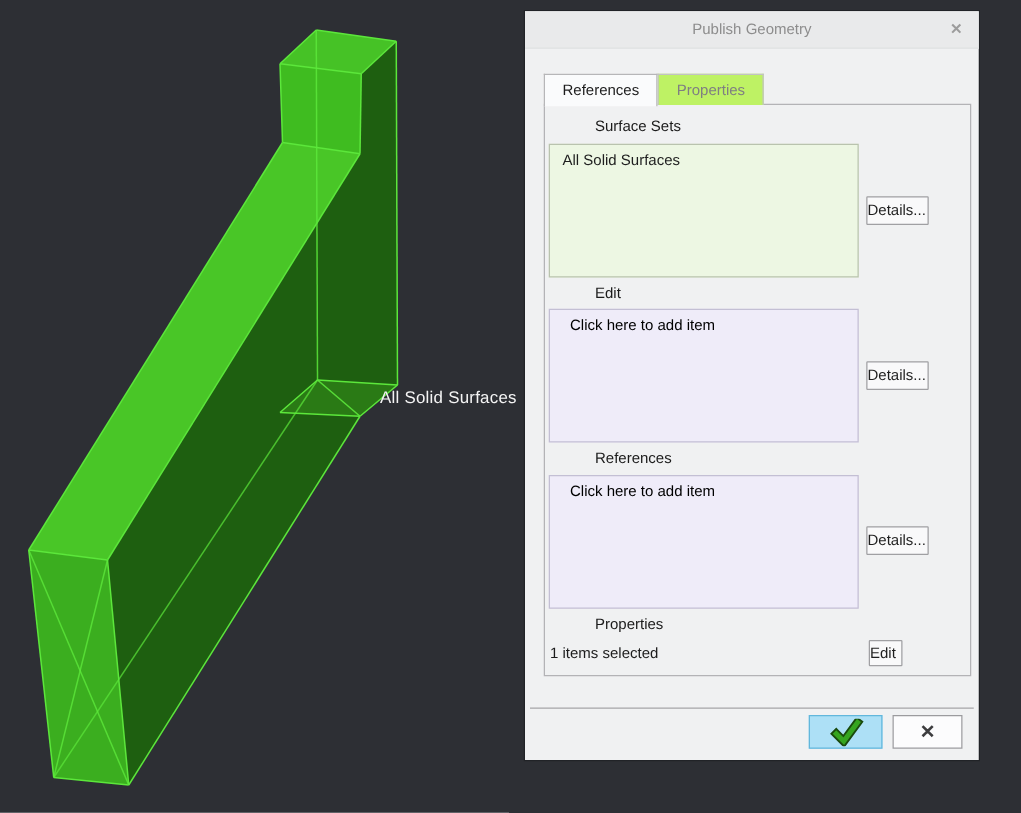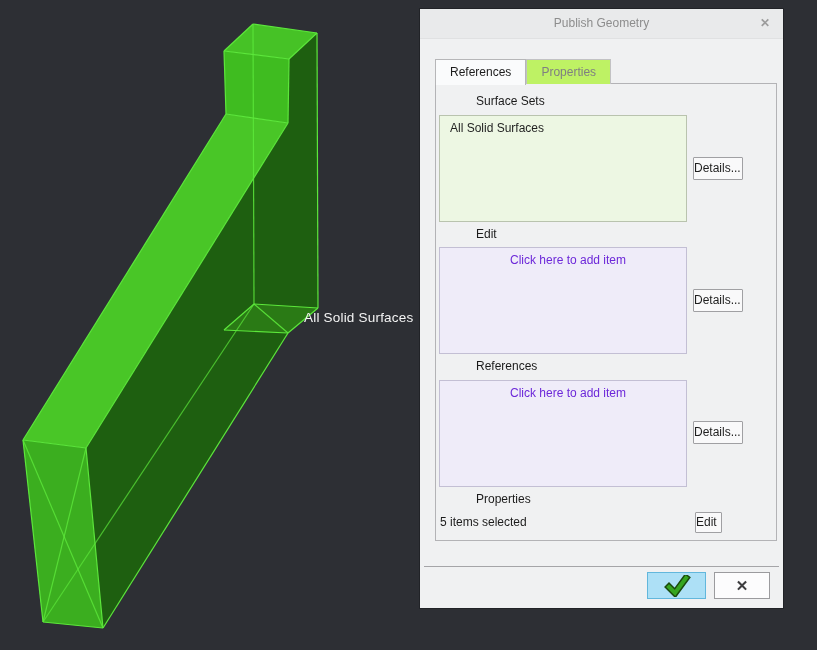--- a/index.html
+++ b/index.html
@@ -49,21 +49,21 @@
   #content-box{
     position:absolute;left:15px;top:74px;width:340px;height:456px;
     border:1px solid #b3b3b6;z-index:2;
   }
   .section-label{position:absolute;left:4px;font-size:12px;color:#1b1b1b;margin-left:36px;}
   .list-box{
     position:absolute;left:3px;width:246px;height:105px;
     border:1px solid #c0c0ca;box-sizing:content-box;
   }
   .box-item{padding:5px 6px 0 10px;color:#1f1f1f;}
-  .box-placeholder{padding:5px 6px 0 16px;color:#6d28d9;text-align:center;}
+  .box-placeholder{padding:5px 6px 0 16px;color:#000000;}
   .details-btn{
     position:absolute;left:257px;width:50px;height:23px;box-sizing:border-box;
     background:#f9f9fa;border:1px solid #a0a0a3;border-radius:1px;
     font-family:"Liberation Sans",sans-serif;font-size:12px;color:#1f1f1f;
     text-align:left;line-height:21px;padding:0;
   }
   #annotations-label{top:408px;}
   #annotations-status{position:absolute;left:4px;top:431px;color:#1c1c1c;}
   #edit-button{
     position:absolute;left:259px;top:428px;width:27px;height:21px;box-sizing:border-box;
@@ -135,21 +135,21 @@
     </div>
 
     <div id="tabs">
         <div class="tab active">References</div>
         <div class="tab">Properties</div>
       </div>
 
     <div id="content-box">
 
       <div class="section-label" id="annotations-label">Properties</div>
-      <div id="annotations-status">5 items selected</div>
+      <div id="annotations-status">1 items selected</div>
       <button id="edit-button">Edit</button>
     <div class="section-label" style="top: 10px;">Surface Sets</div>
         <div class="list-box" style="top: 31px; background: rgb(237, 247, 227); border-color: rgb(185, 195, 174);">
           <div class="box-item">All Solid Surfaces</div>
         </div>
         <button class="details-btn" style="top: 73px;">Details...</button>
         <div class="section-label" style="top: 143px;">Edit</div>
         <div class="list-box" style="top: 163px; background: rgb(239, 236, 249); border-color: rgb(195, 191, 212);">
           <div class="box-placeholder">Click here to add item</div>
         </div>

